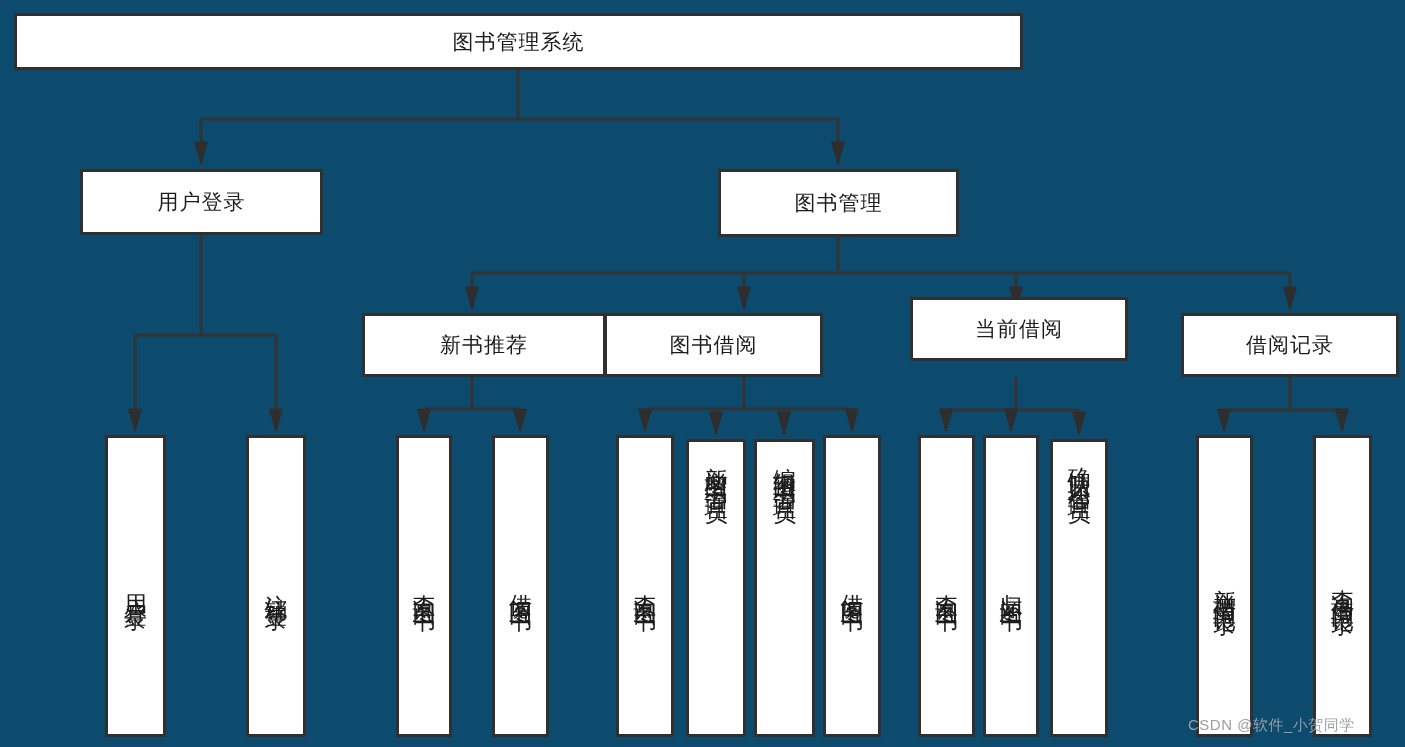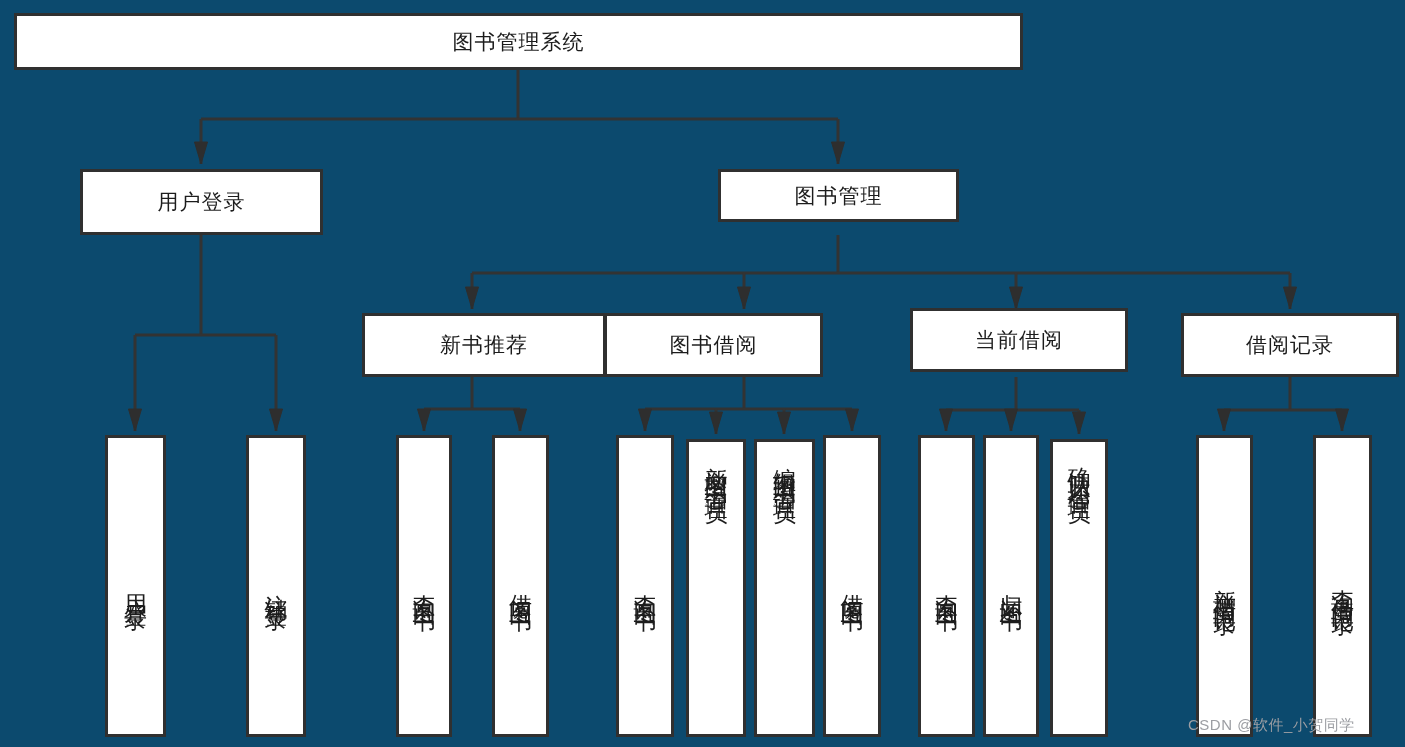--- a/index.html
+++ b/index.html
@@ -121,31 +121,31 @@
     </g>
   </svg>
 
   <div class="node hbox" style="left:14px; top:13px; width:1009px; height:57px;">
     <span>图书管理系统</span>
   </div>
 
   <div class="node hbox" style="left:80px; top:169px; width:243px; height:66px;">
     <span>用户登录</span>
   </div>
-  <div class="node hbox" style="left:718px; top:169px; width:241px; height:53px;">
+  <div class="node hbox" style="left:718px; top:169px; width:241px; height:68px;">
     <span>图书管理</span>
   </div>
 
   <div class="node hbox" style="left:362px; top:313px; width:244px; height:64px;">
     <span>新书推荐</span>
   </div>
   <div class="node hbox" style="left:604px; top:313px; width:219px; height:64px;">
     <span>图书借阅</span>
   </div>
-  <div class="node hbox" style="left:910px; top:308px; width:218px; height:64px;">
+  <div class="node hbox" style="left:910px; top:297px; width:218px; height:64px;">
     <span>当前借阅</span>
   </div>
   <div class="node hbox" style="left:1181px; top:313px; width:218px; height:64px;align-items:center;">
     <span>借阅记录</span>
   </div>
 
   <div class="node vbox" style="left:105px; top:435px; width:61px; height:302px;">
     <span class="vtext">用户登录</span>
   </div>
   <div class="node vbox" style="left:246px; top:435px; width:60px; height:302px;">

